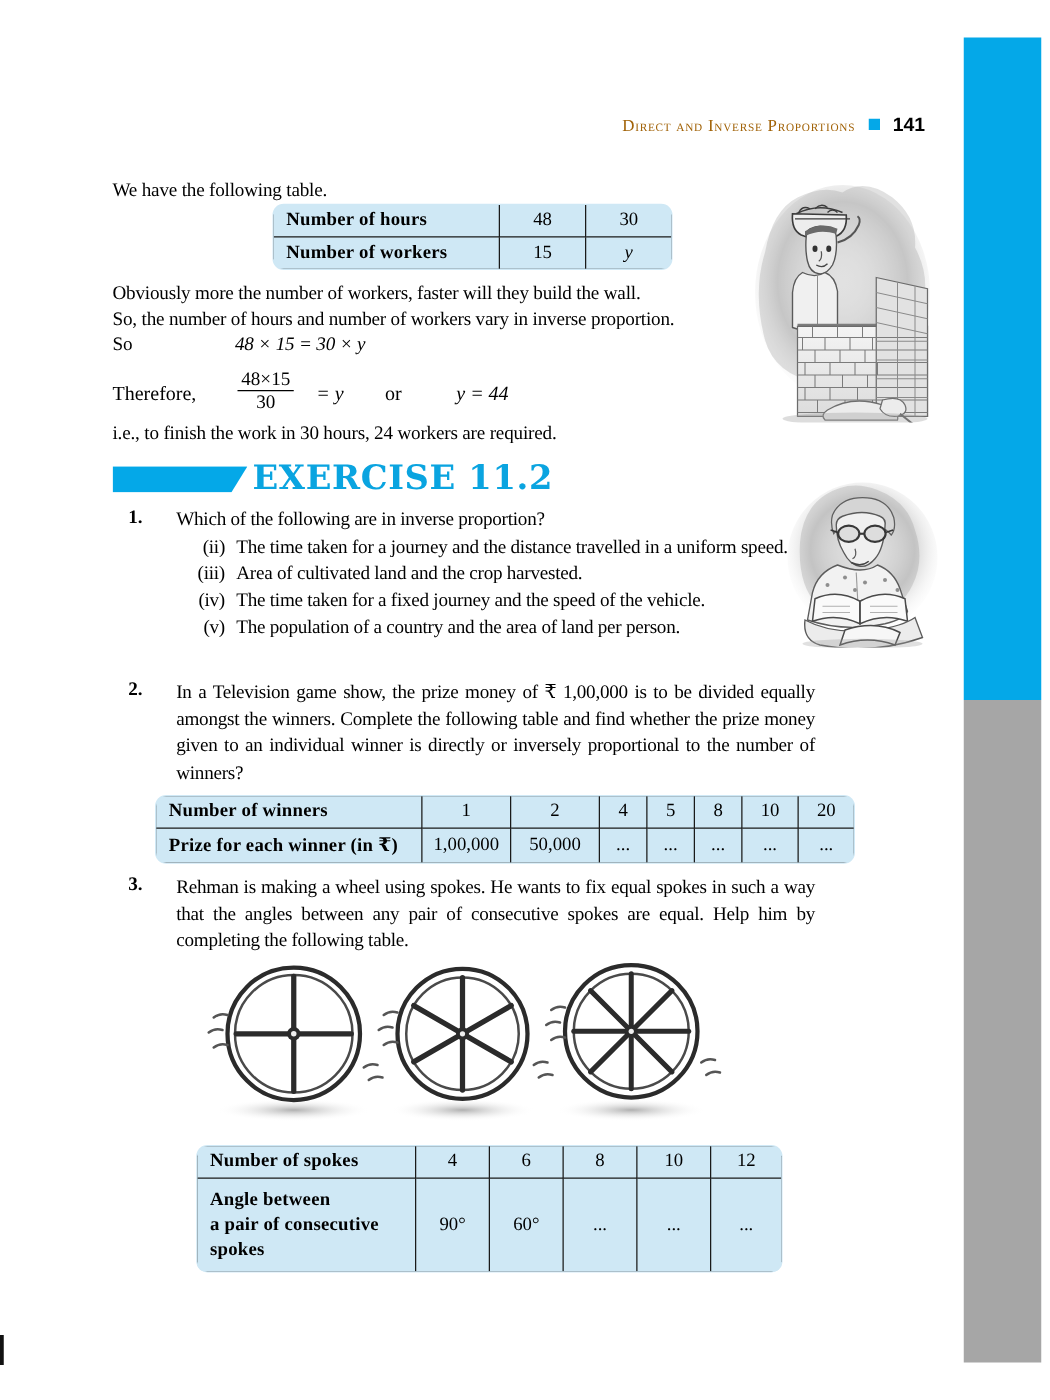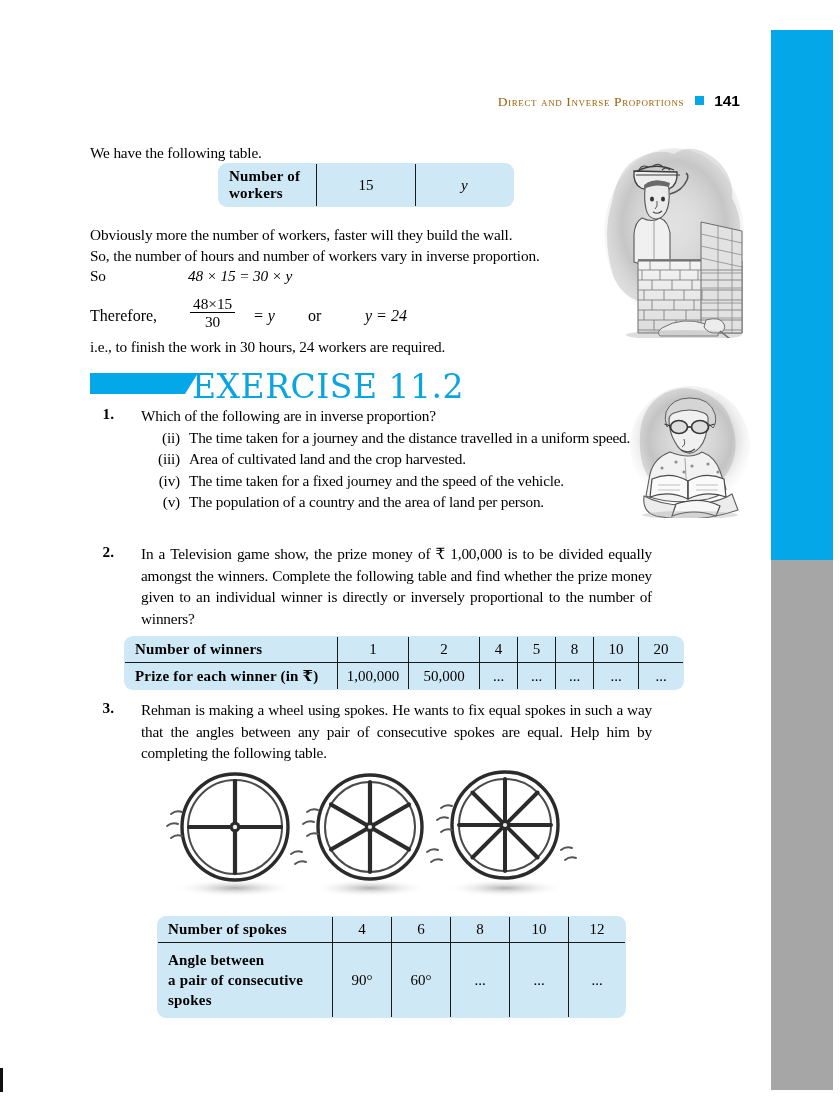--- a/index.html
+++ b/index.html
@@ -125,25 +125,25 @@
     position: absolute;
     left: 0;
     top: 3px;
     width: 108px;
     height: 21px;
     background: #04a8e8;
     clip-path: polygon(0 0, 100% 0, 88% 100%, 0 100%);
   }
   .ex-text {
     position: absolute;
-    left: 102px;
+    left: 112px;
     top: -3px;
     font-family: "DejaVu Serif", "Liberation Serif", serif;
-    font-weight: normal;
-    font-size: 33px;
+    font-weight: bold;
+    font-size: 27px;
     color: #0aa4e0;
     letter-spacing: 0.5px;
     white-space: nowrap;
   }
 
   
   .q { position: absolute; width: 580px; }
   .q-num {
     position: absolute;
     left: 0;
@@ -202,20 +202,25 @@
   <span class="header-square"></span>
   <span class="header-page">141</span>
 </div>
 
 <div class="body-area" style="top:143px;">
   <p class="tx">We have the following table.</p>
 </div>
 
 <table class="tbl" style="position:absolute; left:218px; top:163px; width:296px;">
   <tbody>
+      <tr>
+    <td class="lbl" style="width:168px;">Number of hours</td>
+    <td style="width:64px;">48</td>
+    <td style="width:64px;">30</td>
+  </tr>
   <tr>
     <td class="lbl">Number  of  workers</td>
     <td>15</td>
     <td class="ital">y</td>
   </tr>
 </tbody>
   </table>
 
 <div class="body-area" style="top:225px;">
   <p class="tx">Obviously more the number of workers, faster will they build the wall.</p>
@@ -227,21 +232,21 @@
 </div>
 
 <div class="body-area" style="top:295px; height:44px;">
   <span class="tx" style="position:absolute; left:0; top:12px;text-align:center;">Therefore,</span>
   <span class="frac" style="position:absolute; left:98px; top:0;">
     <span class="num">48×15</span>
     <span class="den">30</span>
   </span>
   <span class="tx ital" style="position:absolute; left:163px; top:12px;">= y</span>
   <span class="tx" style="position:absolute; left:218px; top:12px;">or</span>
-  <span class="tx ital" style="position:absolute; left:275px; top:12px;">y = 24</span>
+  <span class="tx ital" style="position:absolute; left:275px; top:12px;">y = 44</span>
 </div>
 
 <div class="body-area" style="top:337px;">
   <p class="tx">i.e., to finish the work in 30 hours, 24 workers are required.</p>
 </div>
 
 <div id="exercise-head">
   <div class="ex-flag"></div>
   <div class="ex-text">EXERCISE  11.2</div>
 </div>

